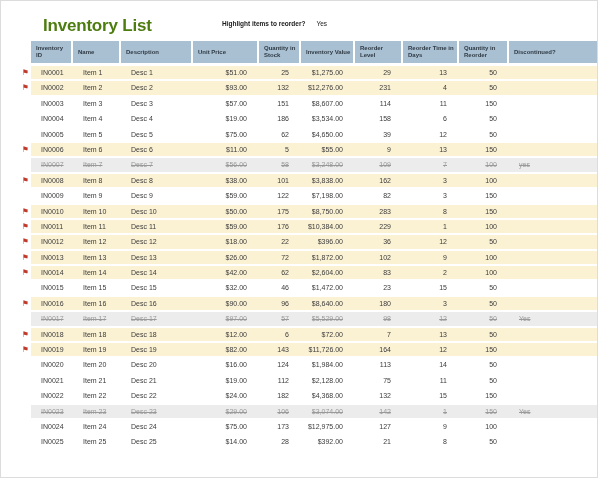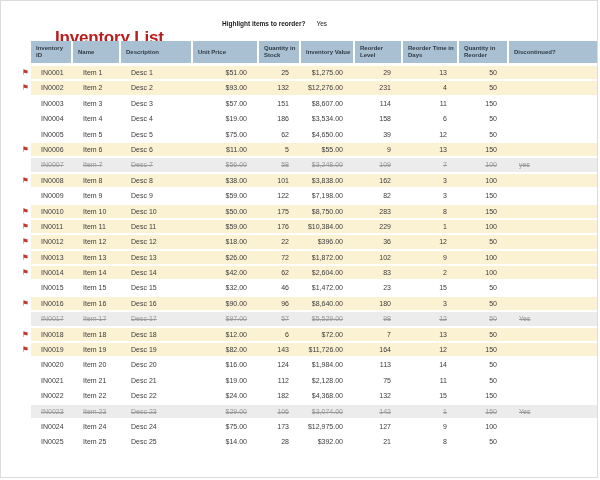--- a/index.html
+++ b/index.html
@@ -6,22 +6,22 @@
   body{
     width:600px;height:480px;overflow:hidden;background:#fff;
     font-family:"Liberation Sans", sans-serif;
     -webkit-font-smoothing:antialiased;
   }
   .page{
     position:relative;width:598px;height:478px;background:#fff;
     border:1px solid #dcdcdc;box-sizing:border-box;
   }
   .title{
-    position:absolute;left:38px;top:11px;margin:16px;
-    font-size:17px;font-weight:700;color:#b91c1c;letter-spacing:-0.2px;
+    position:absolute;left:38px;top:11px;margin:4px;
+    font-size:17px;font-weight:700;color:#4d7c0f;letter-spacing:-0.2px;
   }
   .controls{position:absolute;left:221px;top:19px;font-size:6.5px;color:#1a1a1a;}
   .ctl-label{font-weight:700;}
   .ctl-value{margin-left:11px;font-weight:400;cursor:pointer;}
   .table{position:absolute;left:16px;top:40px;width:580px;}
   .grid-cols{
     display:grid;
     grid-template-columns:42px 48px 72px 66px 42px 54px 48px 56px 50px 88px;
     width:566px;
   }

